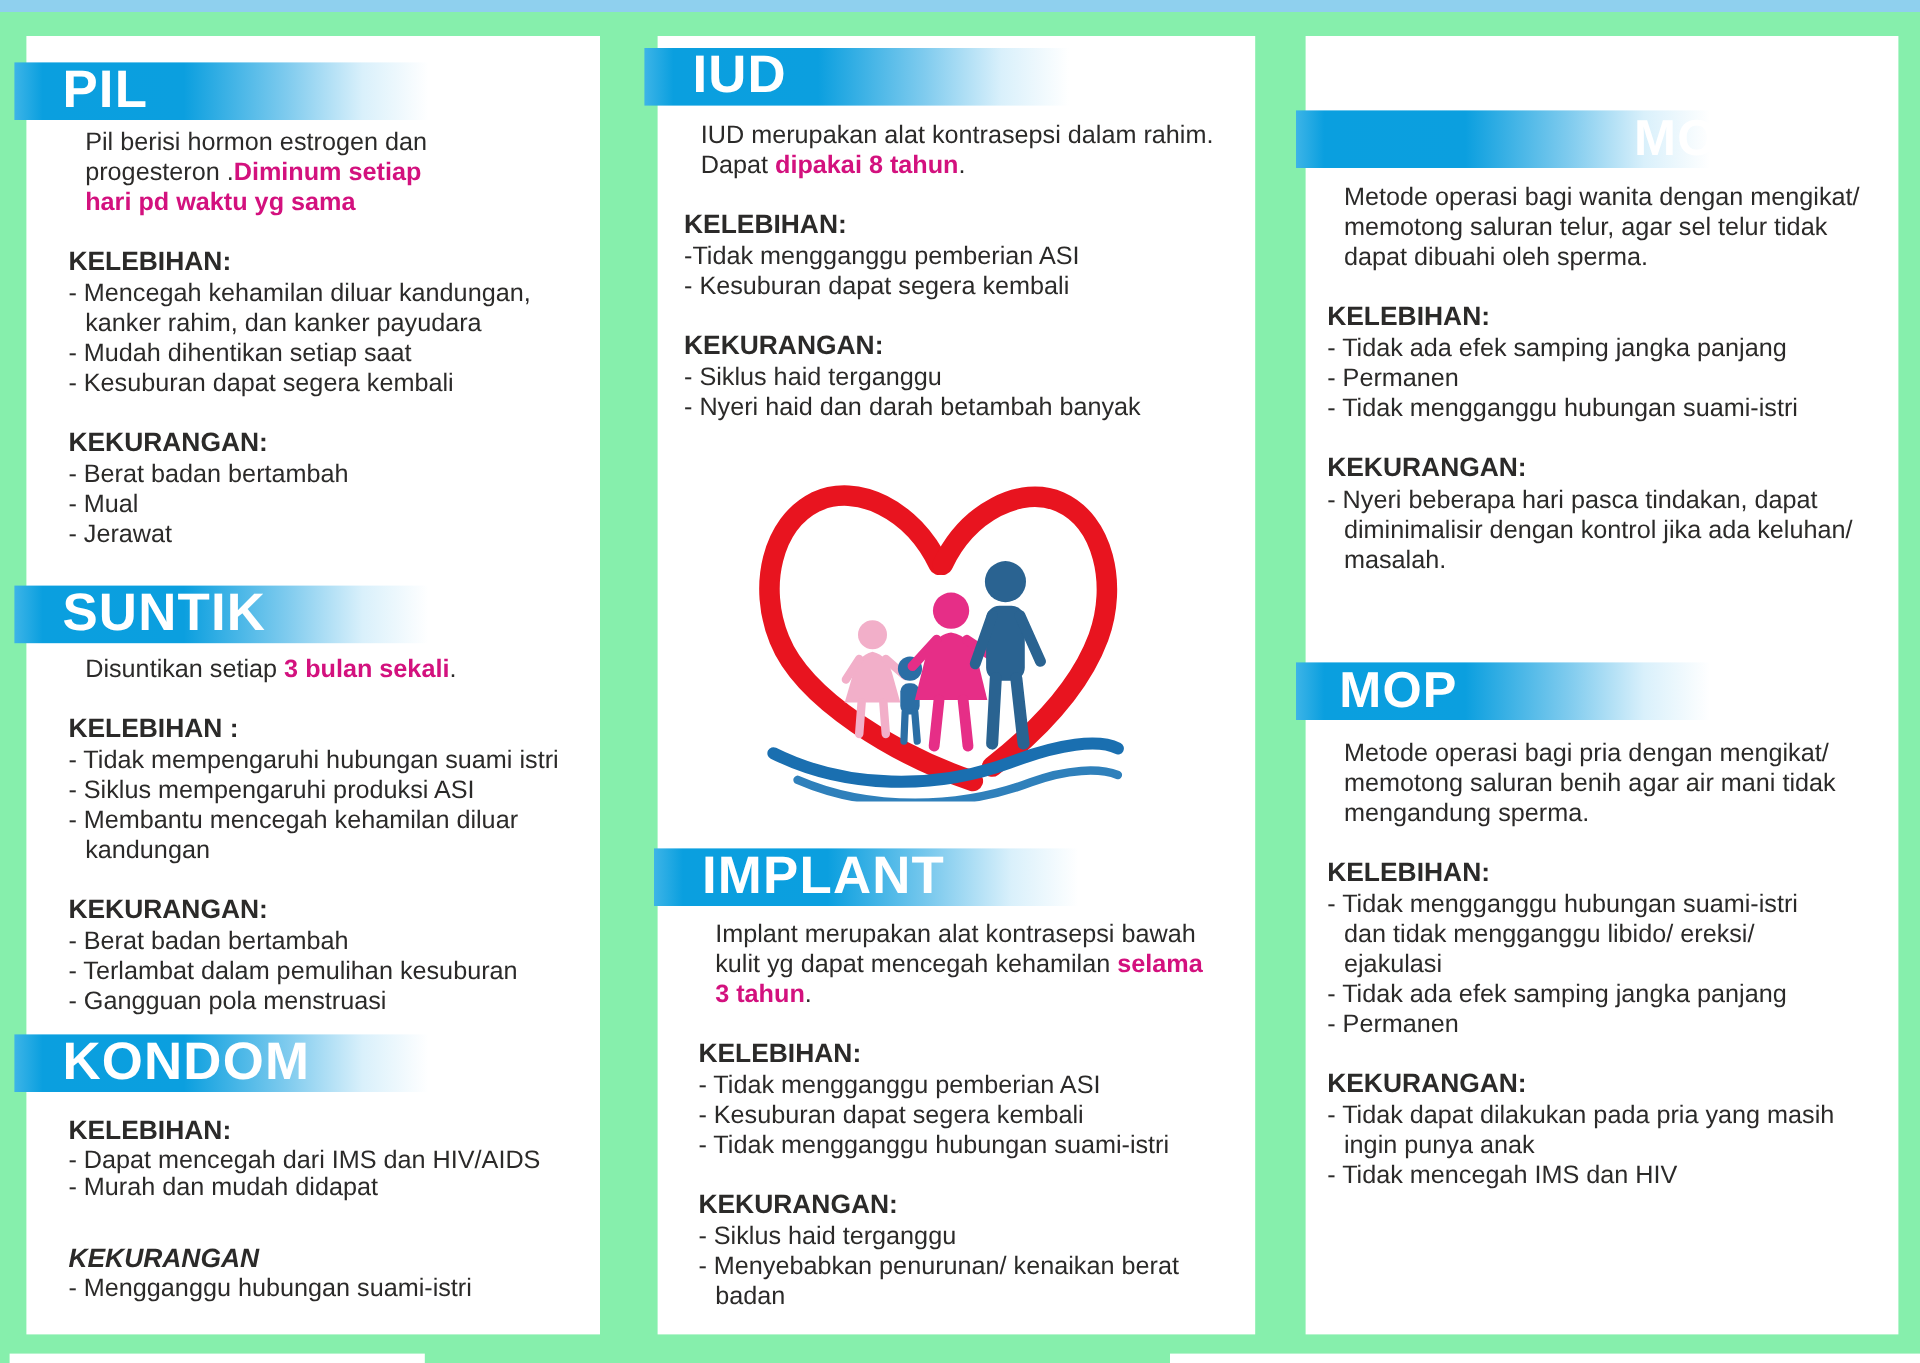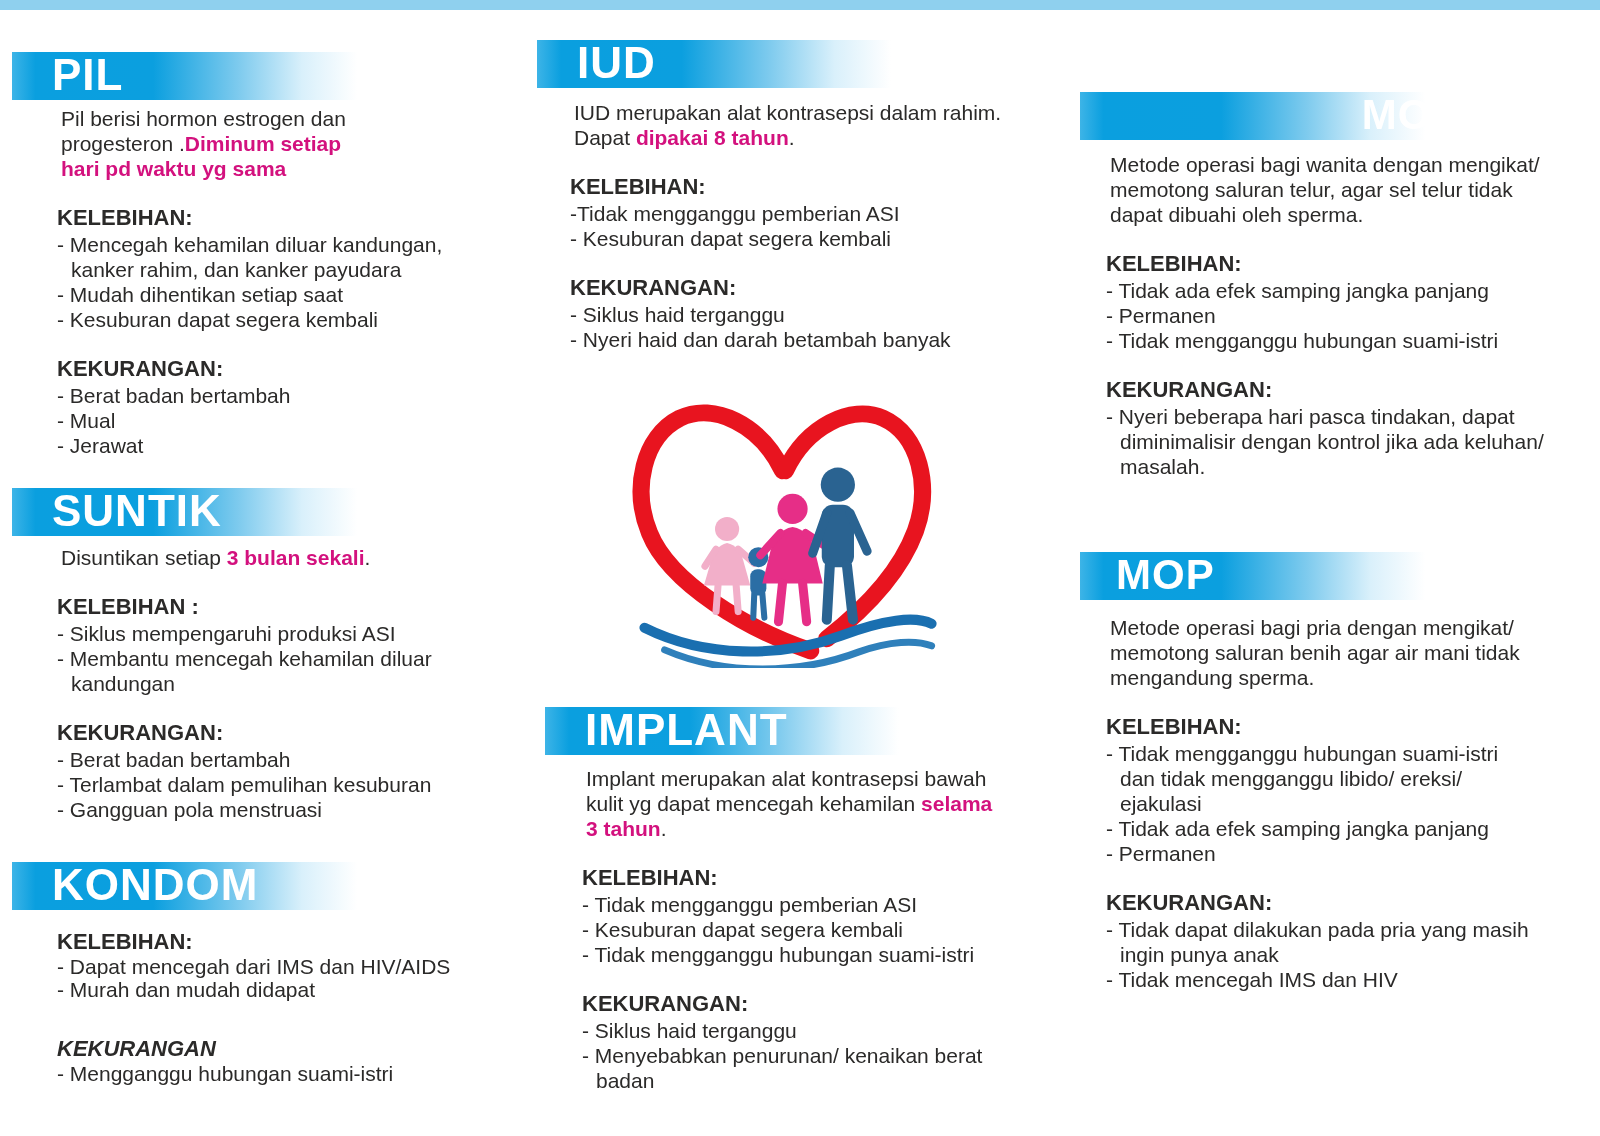--- a/index.html
+++ b/index.html
@@ -1,37 +1,37 @@
 <!DOCTYPE html>
 <html><head>
 <meta charset="utf-8">
 <style>
   html,body{margin:0;padding:0;background:#b3e1f6;}
   .canvas{
     position:relative; width:1600px; height:1136px; overflow:hidden;
-    background:#ffffff;
+    background:#86efac;
     font-family:"Liberation Sans","DejaVu Sans",sans-serif;
     color:#2b2a29;
   }
   .top-strip{position:absolute;left:0;top:0;width:1600px;height:10px;background:#8fd0ee;}
   .panel{position:absolute;top:30px;height:1082px;background:#ffffff;}
   .panel-left{left:22px;width:478px;}
   .panel-mid{left:548px;width:498px;}
   .panel-right{left:1088px;width:494px;}
   .bar{
     position:absolute;height:48px;
     background:linear-gradient(90deg,#3db4e7 0%,#0a9fdf 6%,#0b9fdf 36%,#7fcbee 58%,#d9f0fb 74%,#ffffff 88%,#ffffff 100%);
   }
   .bar-title{
     display:block;padding-left:40px;line-height:46px;
     font-size:44px;font-weight:bold;color:#ffffff;letter-spacing:1px;
   }
   .bar-title.small{font-size:42px;padding-left:36px;}
   .content{position:absolute;font-size:21px;line-height:25px;}
-  .intro{white-space:pre-line;margin:0 0 0 4px;}
+  .intro{white-space:pre-line;margin:0 0 0 14px;}
   .intro .accent{color:#d3117e;font-weight:bold;white-space:pre-line;}
   .section-label{font-weight:bold;font-size:22px;margin-top:24px;margin-bottom:2px;}
   .first-label{margin-top:0;}
   .blist .li{white-space:pre-line;padding-left:14px;text-indent:-14px;}
   .bottom-strip{position:absolute;top:1128px;height:8px;background:#ffffff;}
   .logo{position:absolute;left:628px;top:386px;width:315px;height:282px;}
 </style>
 </head>
 <body>
 
@@ -81,20 +81,21 @@
         <div class="li">- Berat badan bertambah</div>
         <div class="li">- Mual</div>
         <div class="li">- Jerawat</div>
       </div>
   </div>
 
   <div class="content" style="left:57px;top:545px;width:445px;">
     <p class="intro"><span>Disuntikan setiap </span><span class="accent">3 bulan sekali</span><span>.</span></p>
     <div class="section-label">KELEBIHAN :</div>
     <div class="blist">
+        <div class="li">- Tidak mempengaruhi hubungan suami istri</div>
         <div class="li">- Siklus mempengaruhi produksi ASI</div>
         <div class="li">-  Membantu mencegah kehamilan diluar
 kandungan</div>
       </div>
     <div class="section-label">KEKURANGAN:</div>
     <div class="blist">
         <div class="li">- Berat badan bertambah</div>
         <div class="li">- Terlambat dalam pemulihan kesuburan</div>
         <div class="li">- Gangguan pola menstruasi</div>
       </div>

